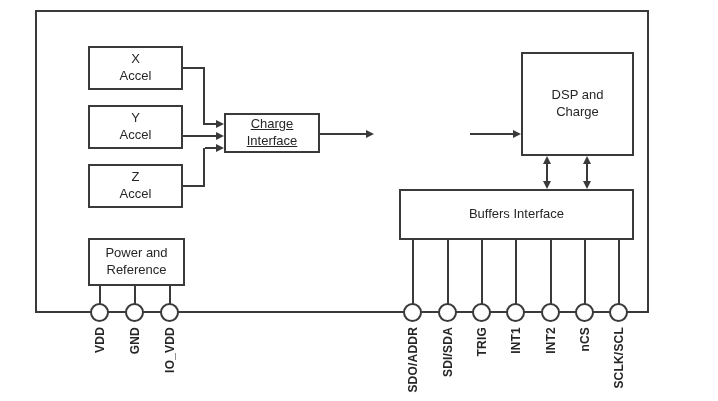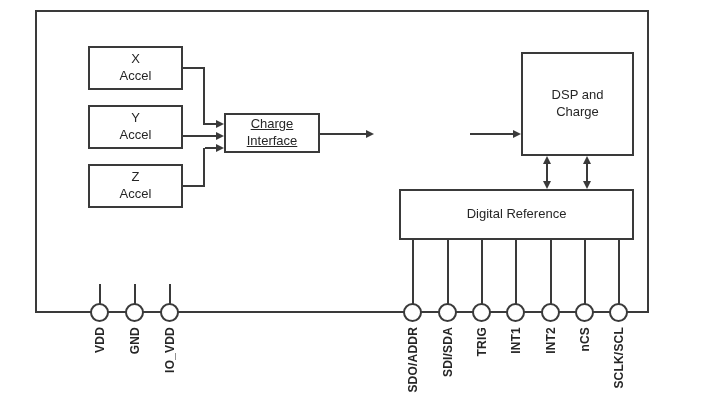--- a/index.html
+++ b/index.html
@@ -55,34 +55,38 @@
   <div class="box" style="left:88px; top:105px; width:95px; height:44px;">
     <span>Y</span>
     <span>Accel</span>
   </div>
 
   <div class="box" style="left:88px; top:164px; width:95px; height:44px;">
     <span>Z</span>
     <span>Accel</span>
   </div>
 
+  <div class="box" style="left:88px; top:238px; width:97px; height:48px;">
+    <span>Power and</span>
+    <span>Reference</span>
+  </div>
 
   <div class="box" style="left:224px; top:113px; width:96px; height:40px;text-decoration:underline;">
     <span>Charge</span>
     <span>Interface</span>
   </div>
 
 
   <div class="box" style="left:521px; top:52px; width:113px; height:104px;">
     <span>DSP and</span>
     <span>Charge</span>
   </div>
 
   <div class="box" style="left:399px; top:189px; width:235px; height:51px;">
-    <span>Digital Reference</span>
+    <span>Buffers Interface</span>
   </div>
 
   <div class="wire h" style="left:183px; top:67px; width:22px;"></div>
   <div class="wire v" style="left:203px; top:67px; height:58px;"></div>
   <div class="wire h" style="left:205px; top:123px; width:12px;"></div>
   <div class="ah-right" style="left:216px; top:120px;"></div>
 
   <div class="wire h" style="left:183px; top:135px; width:34px;"></div>
   <div class="ah-right" style="left:216px; top:132px;"></div>
 

